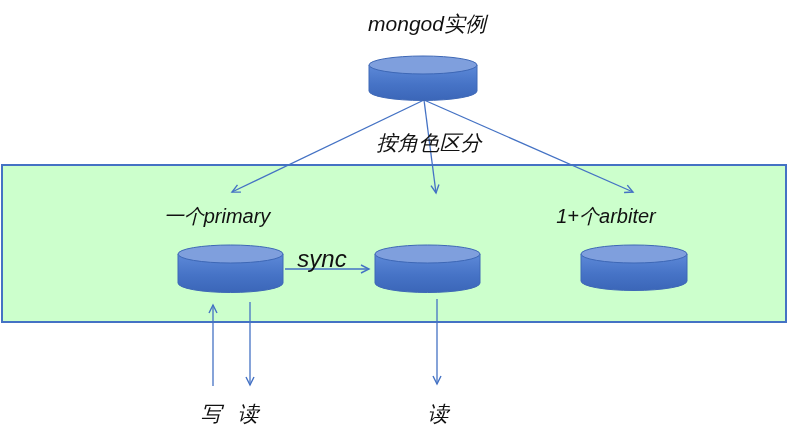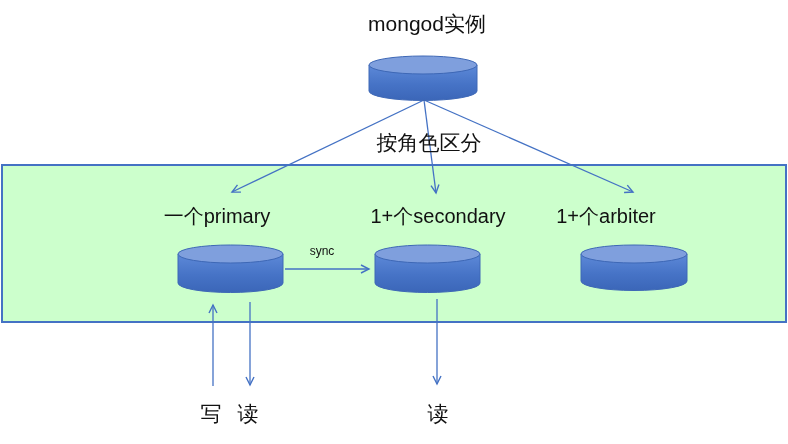--- a/index.html
+++ b/index.html
@@ -8,25 +8,25 @@
 
   .green-box{
     position:absolute;left:1px;top:164px;width:782px;height:155px;
     background:#ccffcc;border:2px solid #4472c4;
   }
 
   .arrows{position:absolute;left:0;top:0;width:788px;height:444px;pointer-events:none;}
 
   .cyl{position:absolute;}
 
-  .lbl{position:absolute;white-space:nowrap;transform:translateX(-50%);line-height:1.15;}
+  .lbl{position:absolute;white-space:nowrap;transform:translateX(-50%);line-height:1.15;font-style:italic;}
   .lbl-title{font-size:21px;}
   .lbl-branch{font-size:21px;}
   .lbl-role{font-size:20px;}
-  .lbl-sync{font-size:12px;}
+  .lbl-sync{font-size:24px;}
   .lbl-io{font-size:21px;}
 </style>
 </head>
 <body>
 
 <div class="stage">
 
   <svg width="0" height="0" style="position:absolute">
     <defs>
       <linearGradient id="cylGrad" x1="0" y1="0" x2="0" y2="1">
@@ -73,21 +73,20 @@
     <path d="M1,10 L1,37 A53,9.5 0 0 0 107,37 L107,10" fill="url(#cylGrad)" stroke="#3e68b6" stroke-width="1"></path>
     <ellipse cx="54" cy="10" rx="53" ry="9" fill="#7f9fdd" stroke="#3e68b6" stroke-width="1"></ellipse>
   </svg>
 
   <div class="lbl lbl-title" style="left:427px;top:12px">mongod实例</div>
 
   <div class="lbl lbl-branch" style="left:429px;top:131px">按角色区分</div>
 
   <div class="lbl lbl-role" style="left:217px;top:205px">一个primary</div>
 
-  <div class="lbl lbl-role" style="left:438px;top:205px">1+个secondary</div>
 
   <div class="lbl lbl-role" style="left:606px;top:205px">1+个arbiter</div>
 
   <div class="lbl lbl-sync" style="left:322px;top:245px">sync</div>
 
   <div class="lbl lbl-io" style="left:211px;top:402px">写</div>
 
   <div class="lbl lbl-io" style="left:248px;top:402px">读</div>
 
   <div class="lbl lbl-io" style="left:438px;top:402px">读</div>

